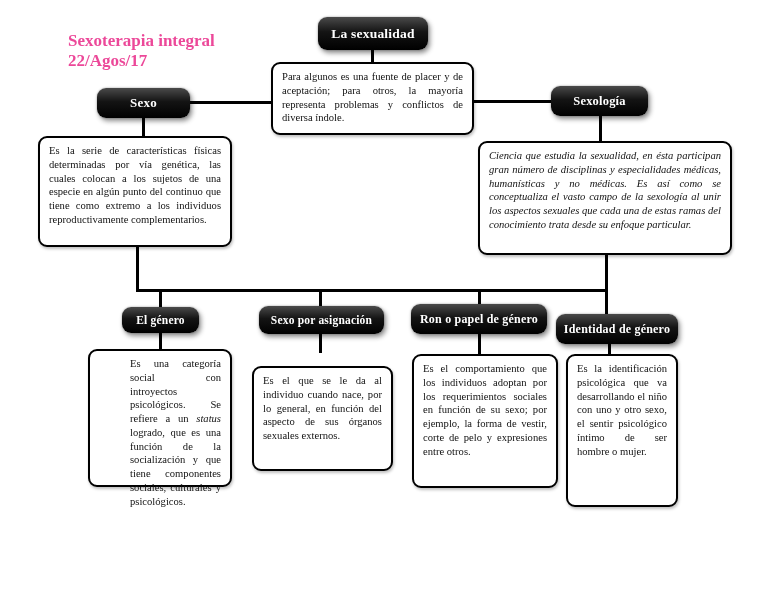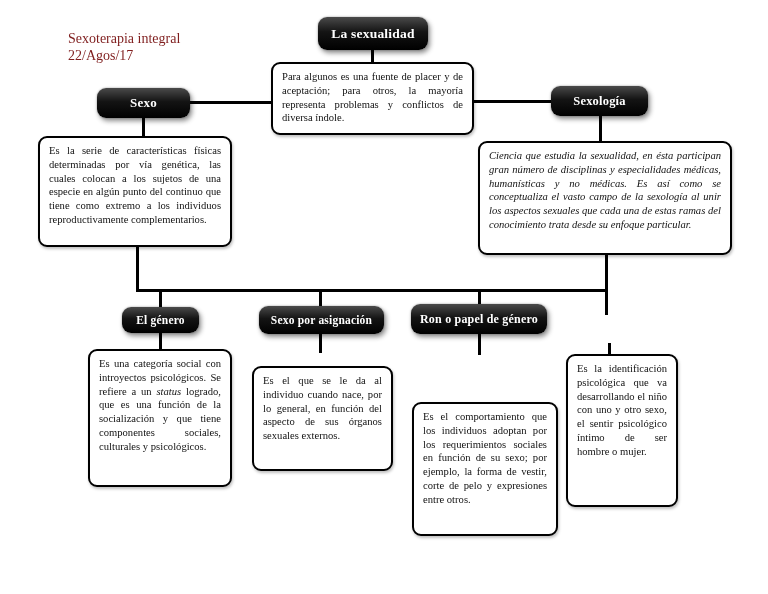--- a/index.html
+++ b/index.html
@@ -7,24 +7,24 @@
     position: relative;
     width: 768px;
     height: 594px;
     background: #ffffff;
     font-family: "Liberation Serif", "DejaVu Serif", serif;
     overflow: hidden;
   }
   .hdr {
     position: absolute;
     left: 68px; top: 31px;
-    font-weight: normal;
-    font-size: 14px;
+    font-weight: bold;
+    font-size: 17px;
     line-height: 1.2;
-    color: #7f1d1d;
+    color: #ec4899;
     white-space: pre-line;
   }
   .node {
     position: absolute;
     background: linear-gradient(180deg, #4a4a4a 0%, #141414 45%, #000 100%);
     color: #fff;
     font-weight: bold;
     border-radius: 9px;
     display: flex;
     align-items: center;
@@ -75,22 +75,23 @@
   <div class="line" style="left:319px; top:333px; width:3px; height:20px;"></div>
   <div class="line" style="left:478px; top:333px; width:3px; height:22px;"></div>
   <div class="line" style="left:608px; top:343px; width:3px; height:12px;"></div>
 
   <div class="node" style="left:318px; top:17px; width:110px; height:33px; font-size:13.5px;">La sexualidad</div>
   <div class="node" style="left:97px; top:88px; width:93px; height:30px; font-size:13px;">Sexo</div>
   <div class="node" style="left:551px; top:86px; width:97px; height:30px; font-size:12.5px;">Sexología</div>
   <div class="node" style="left:122px; top:307px; width:77px; height:26px; font-size:11.5px;">El género</div>
   <div class="node" style="left:259px; top:306px; width:125px; height:28px; font-size:11.5px;">Sexo por asignación</div>
   <div class="node" style="left:411px; top:304px; width:136px; height:30px; font-size:12px;">Ron o papel de género</div>
+  <div class="node" style="left:556px; top:314px; width:122px; height:30px; font-size:12px;">Identidad de género</div>
 
   <div class="card" style="left:271px; top:62px; width:203px; height:73px;">Para algunos es una fuente de placer y de aceptación; para otros, la mayoría representa problemas y conflictos de diversa índole.</div>
   <div class="card" style="left:38px; top:136px; width:194px; height:111px;">Es la serie de características físicas determinadas por vía genética, las cuales colocan a los sujetos de una especie en algún punto del continuo que tiene como extremo a los individuos reproductivamente complementarios.</div>
   <div class="card" style="left:478px; top:141px; width:254px; height:114px;font-style:italic;">Ciencia que estudia la sexualidad, en ésta participan gran número de disciplinas y especialidades médicas, humanísticas y no médicas. Es así como se conceptualiza el vasto campo de la sexología al unir los aspectos sexuales que cada una de estas ramas del conocimiento trata desde su enfoque particular.</div>
-  <div class="card" style="left:88px; top:349px; width:144px; height:138px;"><span>Es una categoría social con introyectos psicológicos. Se refiere a un </span><span class="it">status</span><span> logrado, que es una función de la socialización y que tiene componentes sociales, culturales y psicológicos.</span></div>
+  <div class="card" style="left:88px; top:349px; width:144px; height:138px;padding-left:40px;"><span>Es una categoría social con introyectos psicológicos. Se refiere a un </span><span class="it">status</span><span> logrado, que es una función de la socialización y que tiene componentes sociales, culturales y psicológicos.</span></div>
   <div class="card" style="left:252px; top:339px; width:141px; height:105px;margin-top:27px;">Es el que se le da al individuo cuando nace, por lo general, en función del aspecto de sus órganos sexuales externos.</div>
-  <div class="card" style="left:412px; top:354px; width:146px; height:134px;margin-top:48px;">Es el comportamiento que los individuos adoptan por los requerimientos sociales en función de su sexo; por ejemplo, la forma de vestir, corte de pelo y expresiones entre otros.</div>
+  <div class="card" style="left:412px; top:354px; width:146px; height:134px;">Es el comportamiento que los individuos adoptan por los requerimientos sociales en función de su sexo; por ejemplo, la forma de vestir, corte de pelo y expresiones entre otros.</div>
   <div class="card" style="left:566px; top:354px; width:112px; height:153px;">Es la identificación psicológica que va desarrollando el niño con uno y otro sexo, el sentir psicológico íntimo de ser hombre o mujer.</div>
 
 </div>
 
 </body></html>

